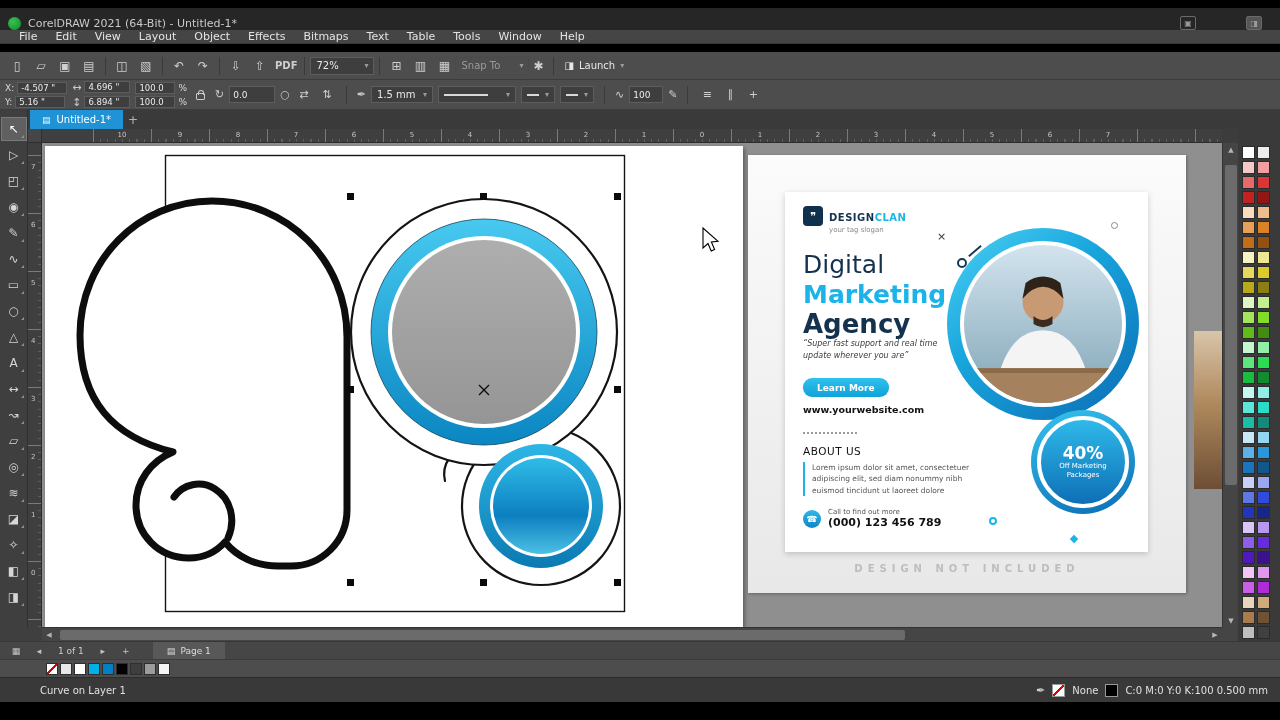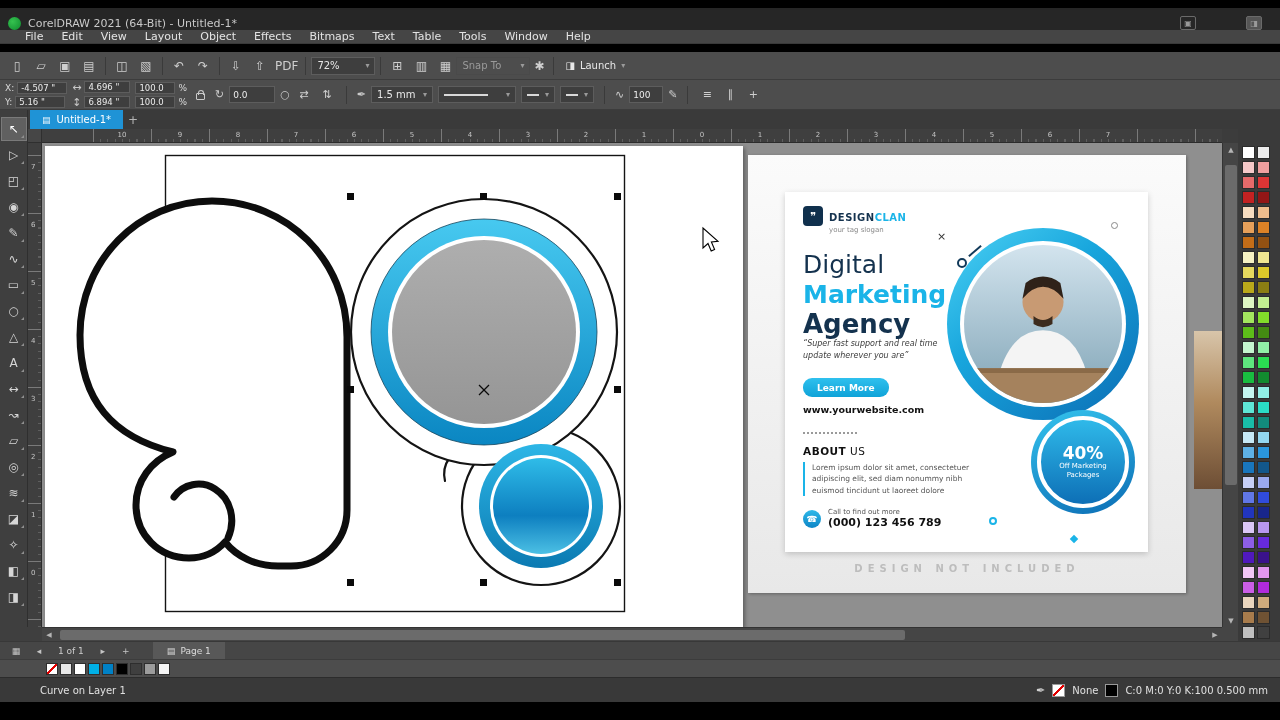--- a/index.html
+++ b/index.html
@@ -9,27 +9,27 @@
 
 .lb-top{left:0;top:0;width:100%;height:8px;background:#000}
 .lb-bottom{left:0;top:702px;width:100%;height:18px;background:#000}
 
 .titlebar{left:0;top:8px;width:100%;height:22px;background:#262626;display:flex;align-items:flex-end;gap:7px;padding:0 8px;color:#c9c9c9;font-size:11px}
 .app-logo{width:13px;height:13px;border-radius:50%;background:radial-gradient(circle at 35% 35%,#35c24f,#0f8c2e);flex:none}
 .tb-winicon{width:16px;height:14px;border:1px solid #6a6a6a;border-radius:2px;color:#9a9a9a;font-size:8px;display:flex;align-items:center;justify-content:center}
 .tb-winicon.ic1{position:absolute;right:84px}
 .tb-winicon.ic2{position:absolute;right:18px;background:#555}
 
-.menub{left:0;top:30px;width:100%;height:14px;background:#454545;display:flex;align-items:center;padding-left:16px;color:#e3e3e3;font-size:11px;border-bottom:1px solid #393939}
+.menub{left:0;top:30px;width:100%;height:14px;background:#454545;display:flex;align-items:center;padding-left:10px;color:#e3e3e3;font-size:11px;border-bottom:1px solid #393939}
 .menu-item{padding:3px 9px}
 
 .toolbar{left:0;top:52px;width:100%;height:28px;background:#4d4d4d;display:flex;align-items:center;padding-left:6px;color:#d2d2d2;border-bottom:1px solid #3c3c3c}
 .tb-group{display:flex;align-items:center;gap:2px}
 .tb-btn{min-width:22px;height:20px;display:flex;align-items:center;justify-content:center;font-size:12px;color:#cfcfcf;padding:0 2px}
-.tb-btn.small-text{font-size:12px;font-weight:normal}
+.tb-btn.small-text{font-size:10px;font-weight:bold}
 .tb-sep{width:1px;height:18px;background:#3a3a3a;margin:0 5px}
 .combo{height:18px;background:#3e3e3e;border:1px solid #5d5d5d;color:#e8e8e8;font-size:10px;display:flex;align-items:center;justify-content:space-between;padding:0 5px;gap:6px}
 .caret{color:#9a9a9a;font-size:8px;line-height:1}
 .w64{width:64px}
 .launch{display:flex;align-items:center;gap:5px;font-size:10px;color:#e8e8e8;padding:0 6px}
 .snap{color:#9a9a9a;border-color:#4a4a4a;background:transparent;width:74px}
 .gear{font-size:12px;color:#cfcfcf;padding:0 4px}
 
 .propbar{left:0;top:80px;width:100%;height:30px;background:#4d4d4d;display:flex;align-items:center;gap:5px;padding-left:5px;color:#d8d8d8;font-size:9px;border-bottom:1px solid #3c3c3c}
 .pb-group{display:flex;flex-direction:column;gap:2px}
@@ -81,21 +81,21 @@
 .close-x{position:absolute;left:152px;top:38px;font-size:11px;color:#333}
 .headings{position:absolute;left:18px;top:58px;line-height:1.18}
 .h1{font-size:25px;font-weight:500;color:#14324e}
 .h2{font-size:25px;font-weight:bold;color:#1ab4e8}
 .h3{font-size:26px;font-weight:bold;color:#14324e}
 .quote{position:absolute;left:18px;top:146px;width:155px;font-size:8px;font-style:italic;color:#3c3c3c;line-height:1.5}
 .cta{position:absolute;left:18px;top:186px;height:19px;padding:0 14px;border-radius:9px;background:linear-gradient(180deg,#2fc0ee,#0fa3d8);color:#fff;font-size:9px;font-weight:bold;display:flex;align-items:center}
 .website{position:absolute;left:18px;top:212px;font-size:9.5px;font-weight:bold;color:#111}
 .dotted{position:absolute;left:18px;top:240px;width:54px;border-top:2px dotted #9a9a9a}
 .about-h{position:absolute;left:18px;top:253px;font-size:10.5px;color:#111;letter-spacing:.5px}
-.about-h .b{font-weight:bold}
+.about-h .b{font-weight:normal}
 .about-t{position:absolute;left:18px;top:270px;width:170px;font-size:7.5px;color:#555;line-height:1.5;border-left:2px solid #1ab4e8;padding-left:7px}
 .call-row{position:absolute;left:18px;top:316px;display:flex;align-items:center;gap:7px}
 .call-ic{width:18px;height:18px;border-radius:50%;background:linear-gradient(180deg,#2fb9e9,#0d85c6);color:#fff;font-size:9px;display:flex;align-items:center;justify-content:center}
 .call-label{font-size:7px;color:#555}
 .call-num{font-size:11px;font-weight:bold;color:#111}
 .blob{position:absolute;left:162px;top:36px;width:192px;height:192px;border-radius:50%;background:linear-gradient(140deg,#4ed2f4 0%,#18a6dd 40%,#0b6cb4 100%)}
 .blob-white{position:absolute;inset:13px;background:#fff;border-radius:50%}
 .photo{position:absolute;inset:17px;border-radius:50%;overflow:hidden}
 .badge-back{position:absolute;left:246px;top:218px;width:104px;height:104px;border-radius:50%;background:linear-gradient(160deg,#35c4ee,#0b6cb4)}
 .badge{position:absolute;left:252px;top:224px;width:92px;height:92px;border-radius:50%;background:linear-gradient(180deg,#2fb9e9,#0d6fb6);border:4px solid #fff;color:#fff;display:flex;flex-direction:column;align-items:center;justify-content:center;text-align:center}

